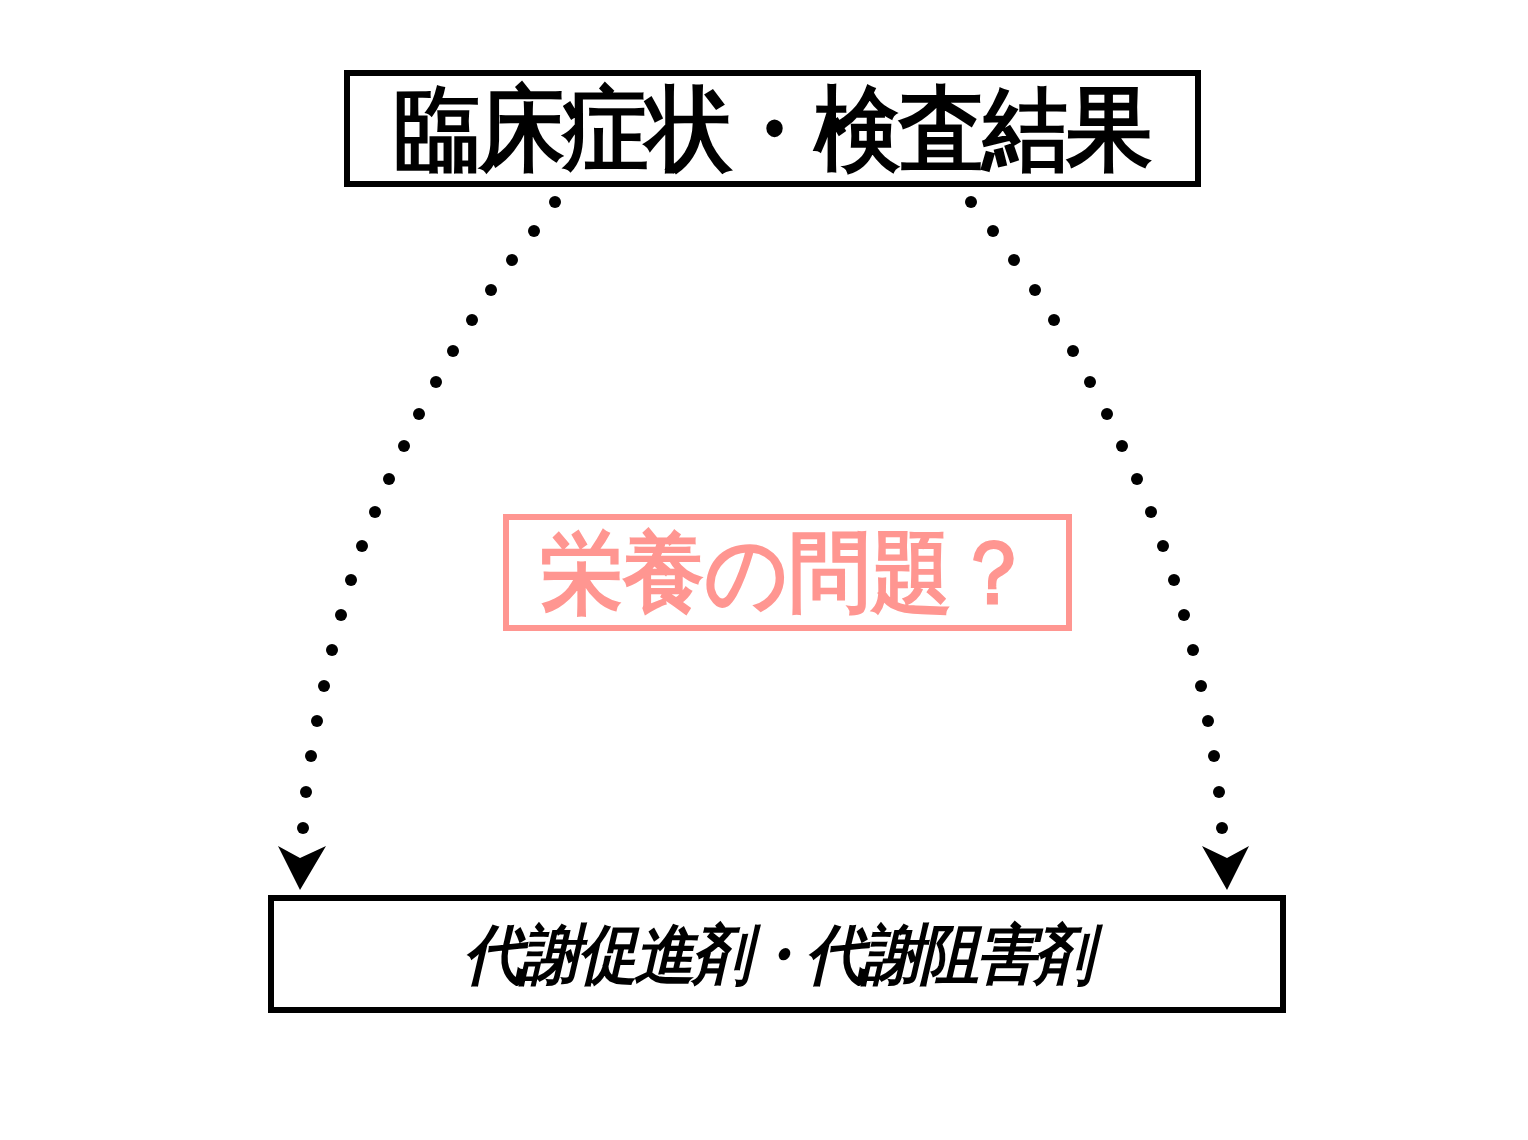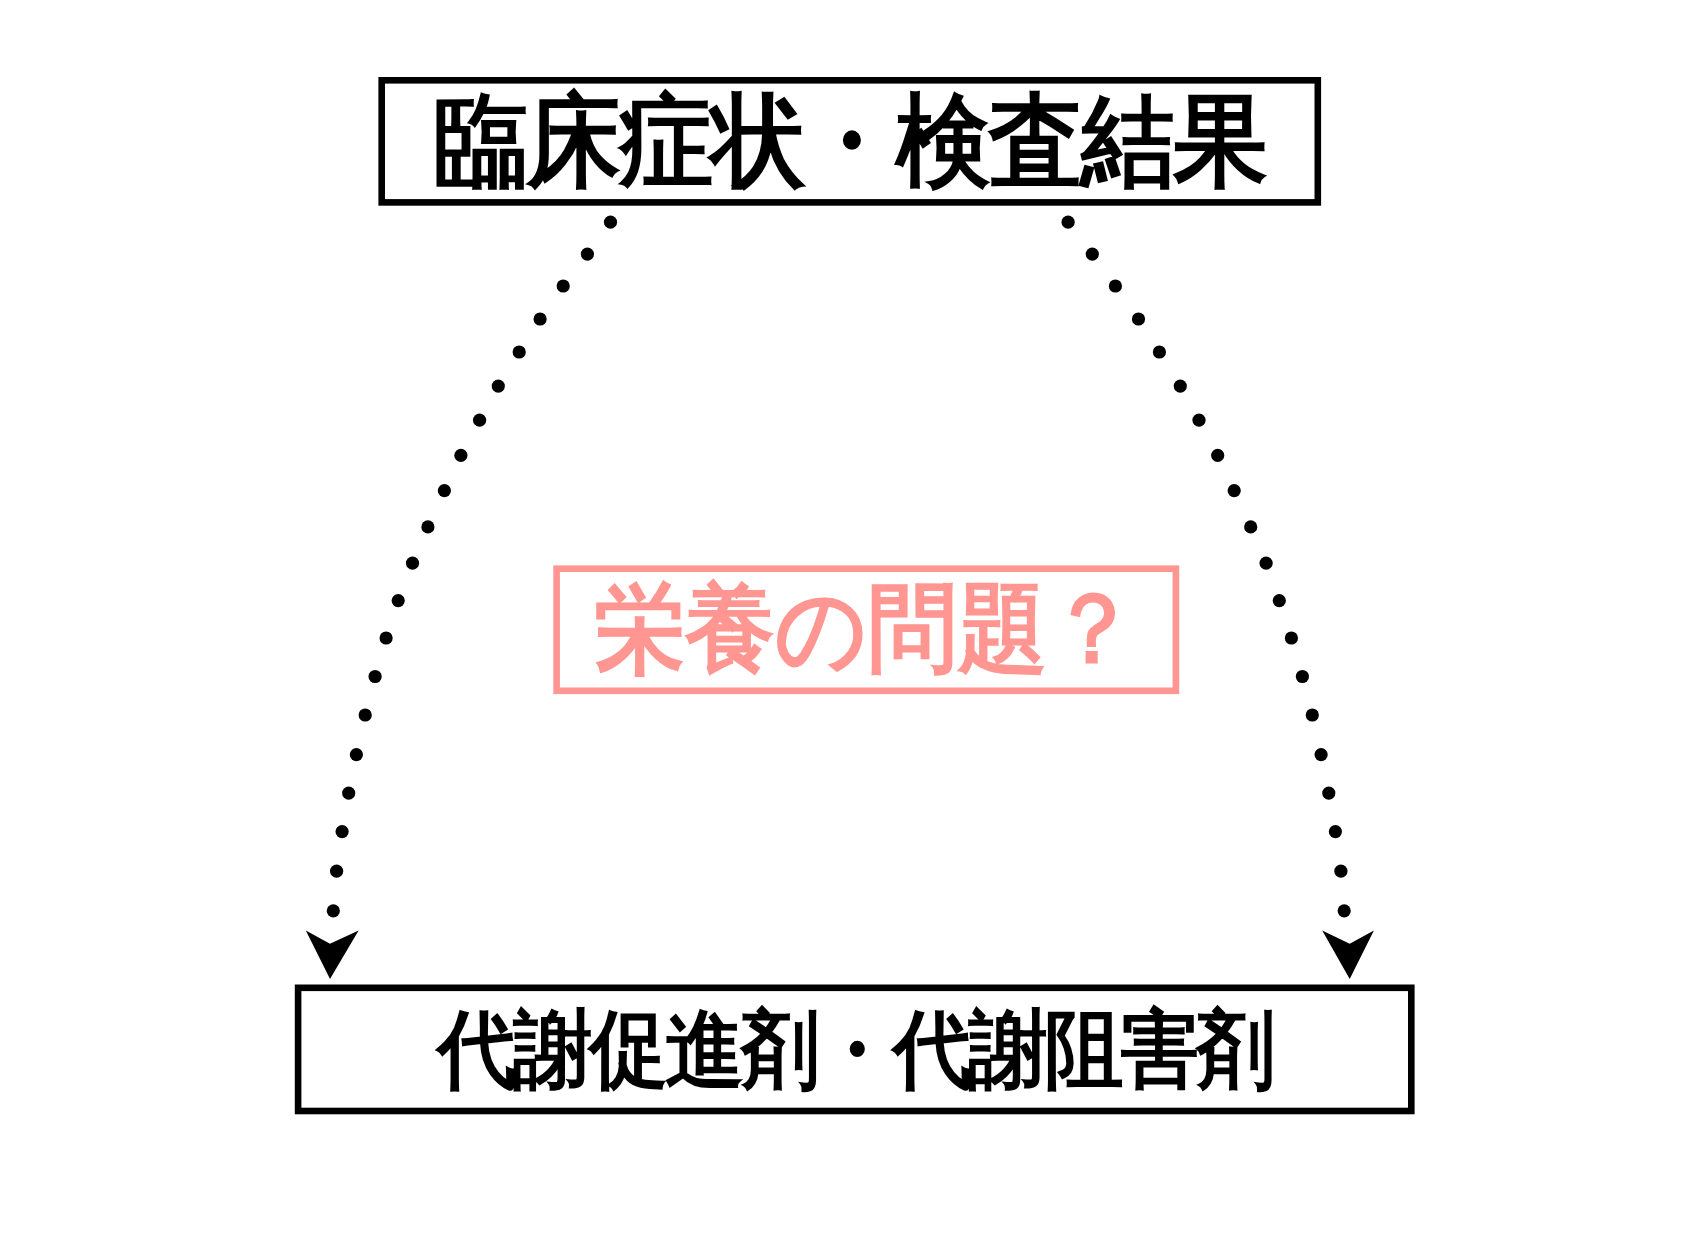--- a/index.html
+++ b/index.html
@@ -35,22 +35,23 @@
       font-size: 86px;
       letter-spacing: -2px;
     }
     .box-bottom {
       left: 268px;
       top: 895px;
       width: 1018px;
       height: 118px;
       border: 6px solid #000000;
       color: #000000;
-      font-size: 72px;
+      font-size: 60px;
       letter-spacing: -3px;
+      font-style: italic;
     }
     .box-center {
       left: 493px;
       top: 514px;
       width: 569px;
       height: 117px;
       border: 6px solid #ff9691;
       color: #ff9691;
       font-size: 82px;
       letter-spacing: 0px;

